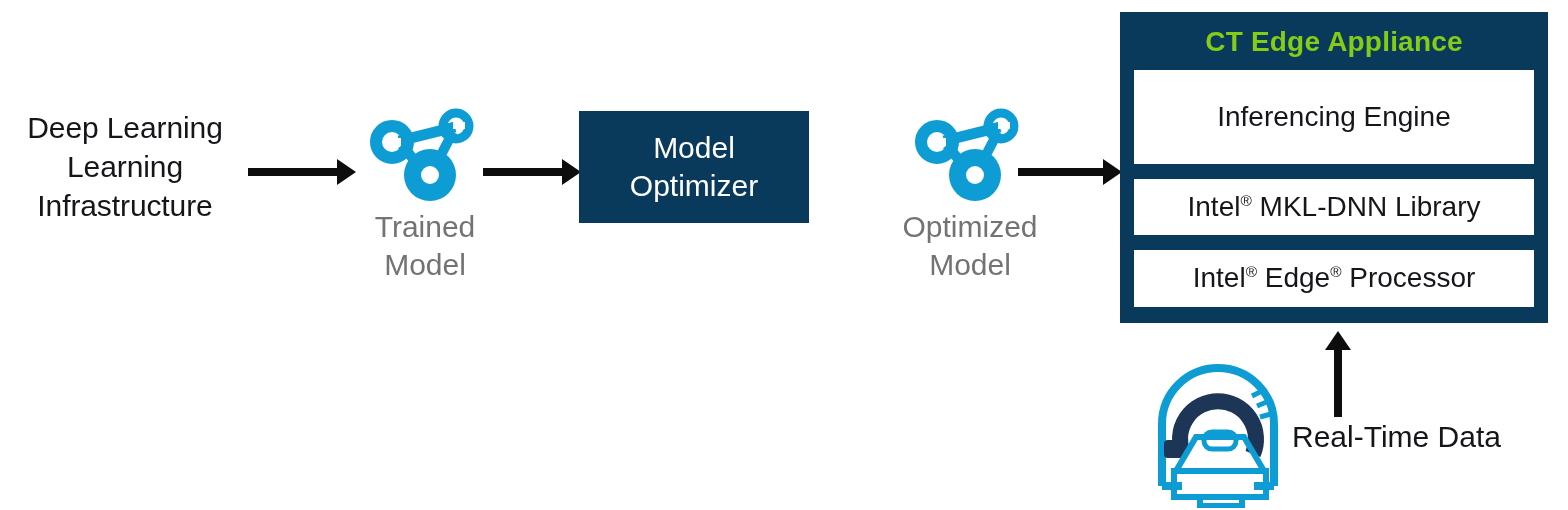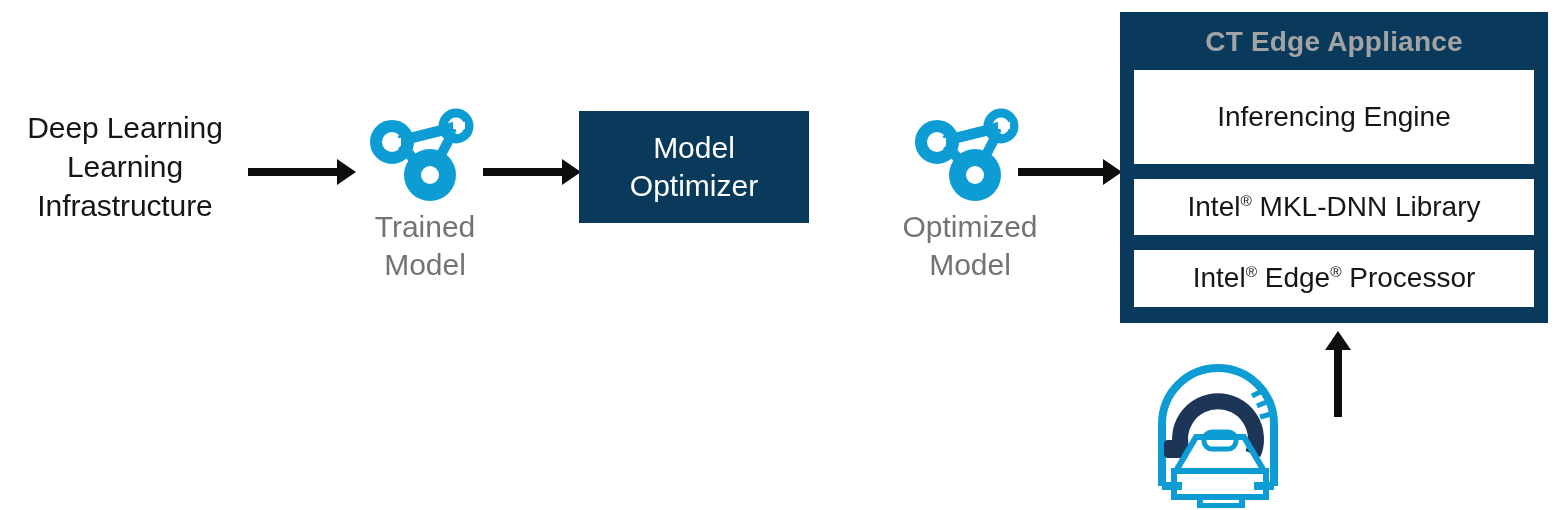--- a/index.html
+++ b/index.html
@@ -113,21 +113,21 @@
   
   #ct-appliance {
     left: 1120px;
     top: 12px;
     width: 428px;
     height: 311px;
     background: #0a3a5b;
     padding: 0 14px 14px 14px;
   }
   #ct-appliance-title {
-    color: #a3a3a3;
+    color: #84cc16;
     font-weight: bold;
     font-size: 28px;
     text-align: center;
     line-height: 1;
     padding: 16px 0 14px 0;
     letter-spacing: 0.2px;
   }
   .panel {
     background: #ffffff;
     color: #17151a;
@@ -281,14 +281,15 @@
       <rect x="52" y="76" width="32" height="17" rx="8" fill="none" stroke="#0d9dd4" stroke-width="5"></rect>
 
       <path d="M44 81 L92 81 L112 115 L24 115 Z" fill="none" stroke="#0d9dd4" stroke-width="6" stroke-linejoin="miter"></path>
 
       <rect x="22" y="115" width="92" height="26" fill="none" stroke="#0d9dd4" stroke-width="6"></rect>
 
       <path d="M48 144 L48 150 L90 150 L90 144" fill="none" stroke="#0d9dd4" stroke-width="6"></path>
     </svg>
   </div>
 
+  <div class="node" id="realtime-label">Real-Time Data</div>
 
 </div>
 
 </body></html>

